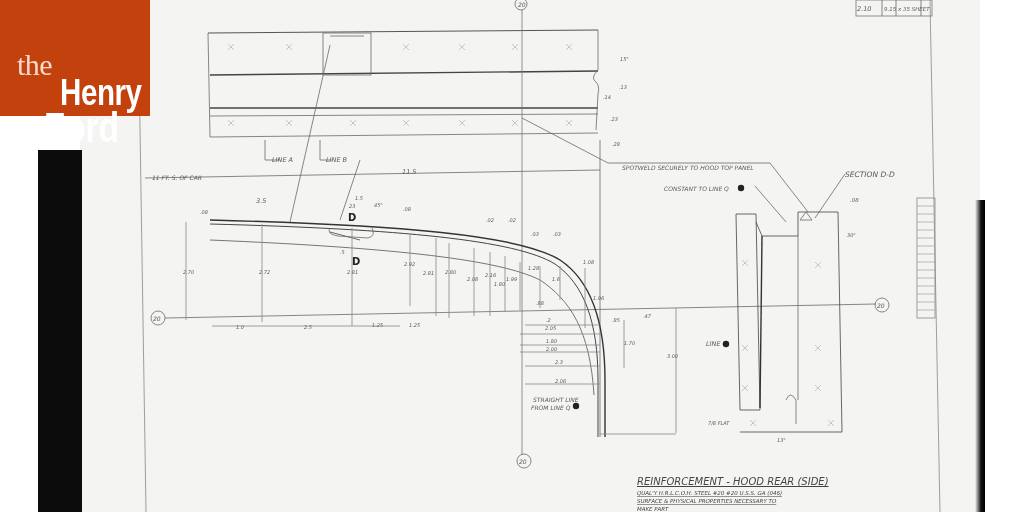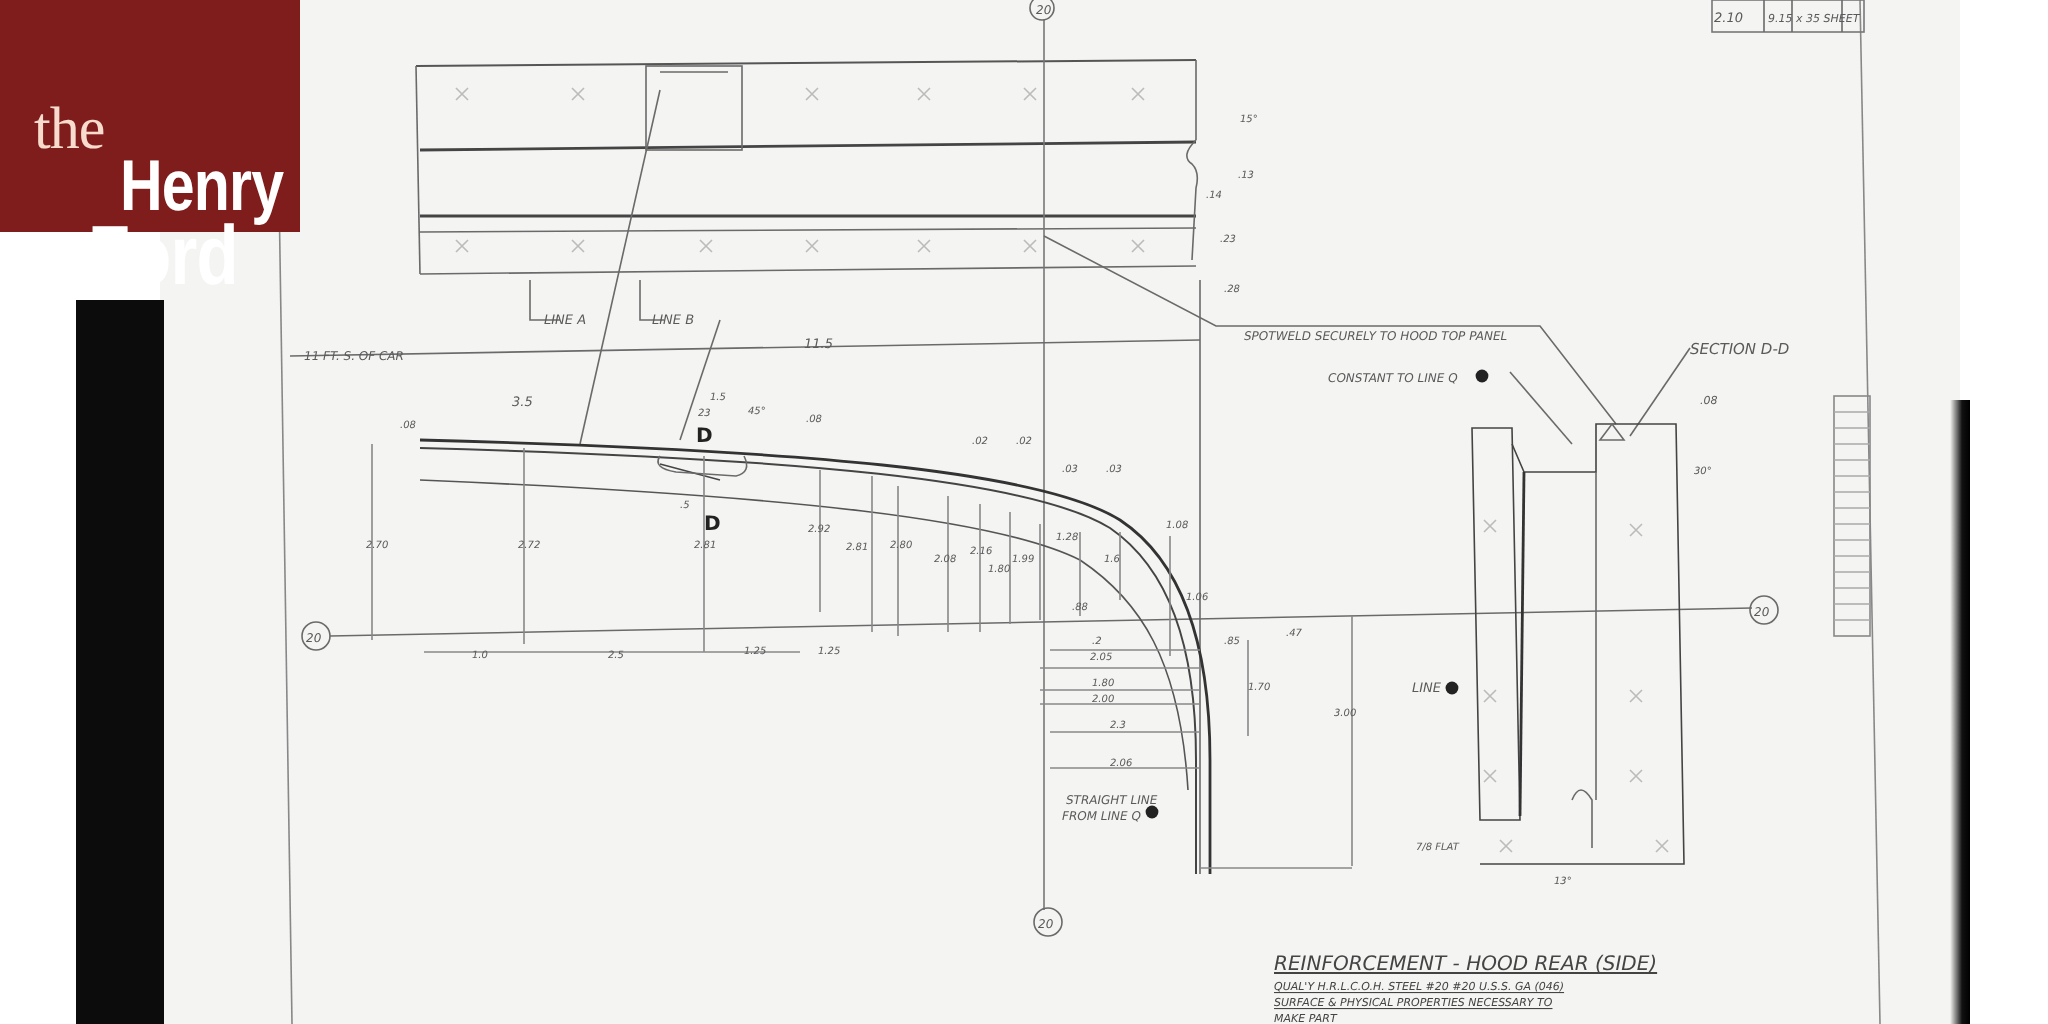--- a/index.html
+++ b/index.html
@@ -18,21 +18,21 @@
     }
     .sheet-right-shadow {
       position: absolute; left: 975px; top: 200px; width: 10px; height: 312px;
       background: linear-gradient(to right, #f4f4f3, #111 60%, #000);
     }
     .drawing {
       position: absolute; left: 0; top: 0; width: 1024px; height: 512px;
     }
     .logo {
       position: absolute; left: 0; top: 0; width: 150px; height: 116px;
-      background: #7f1d1d;
+      background: #c2410c;
     }
     .logo .the {
       position: absolute; left: 17px; top: 48px;
       font-family: "Liberation Serif", serif; font-size: 30px; color: #f7dccd;
       letter-spacing: -0.5px;
     }
     .logo .henry {
       position: absolute; left: 60px; top: 72px;
       font-family: "Liberation Sans", sans-serif; font-weight: bold;
       font-size: 36px; color: #ffffff; transform: scaleX(0.82); transform-origin: left top;

